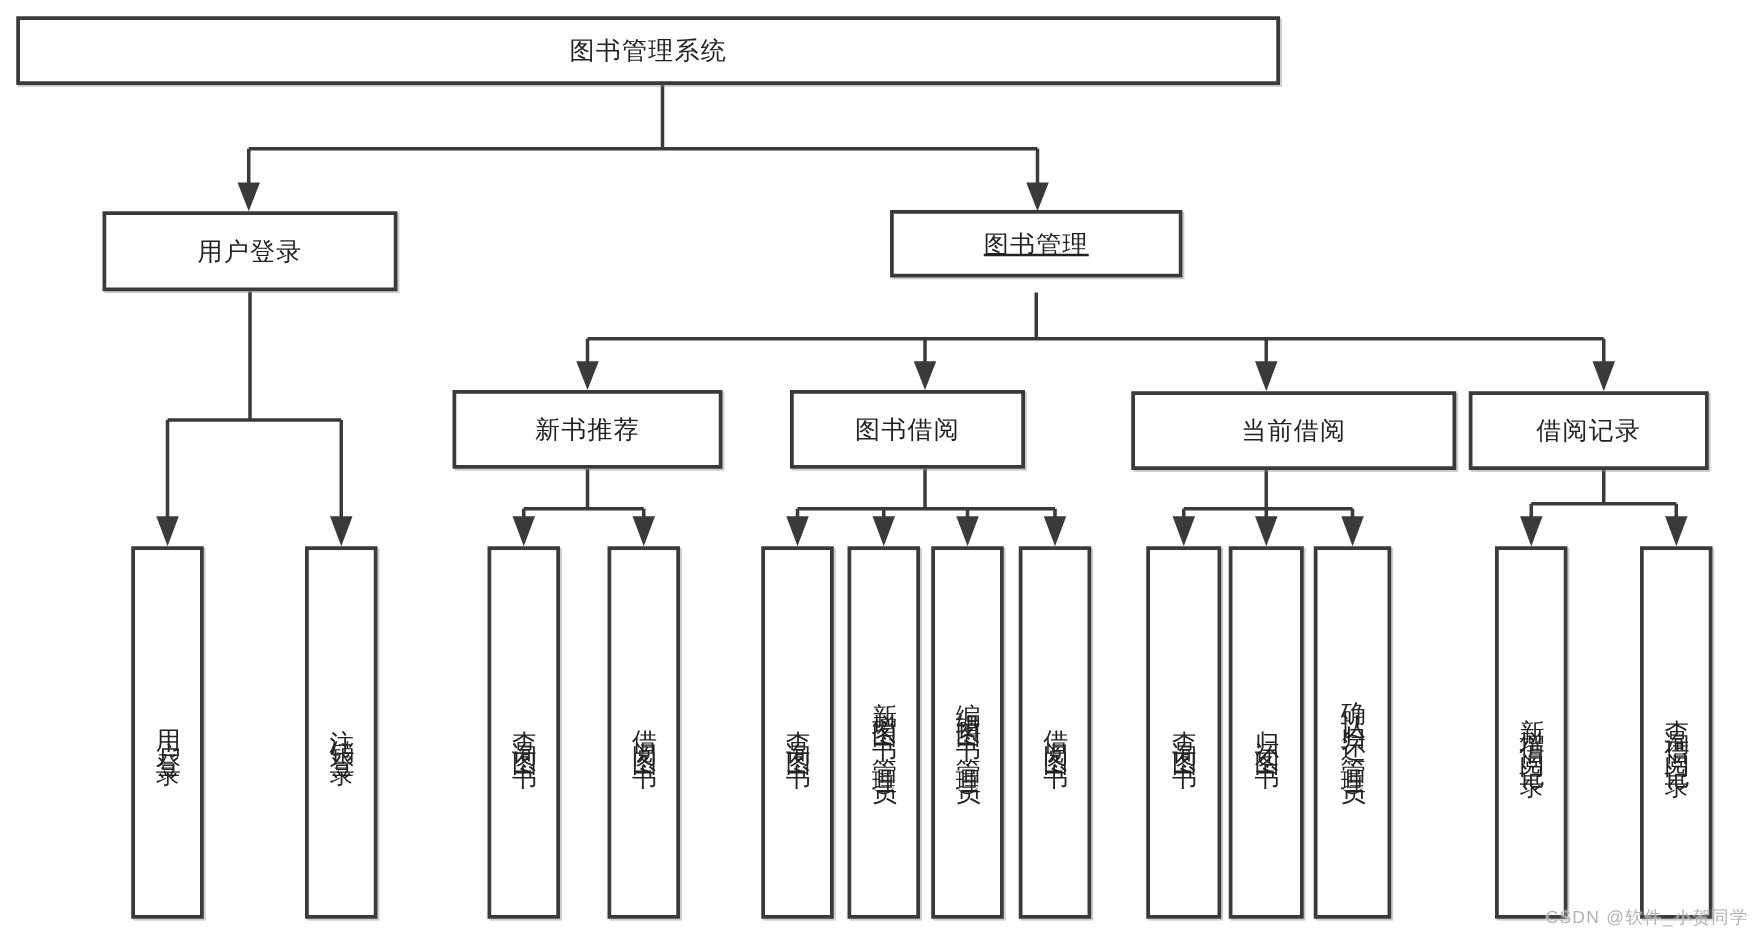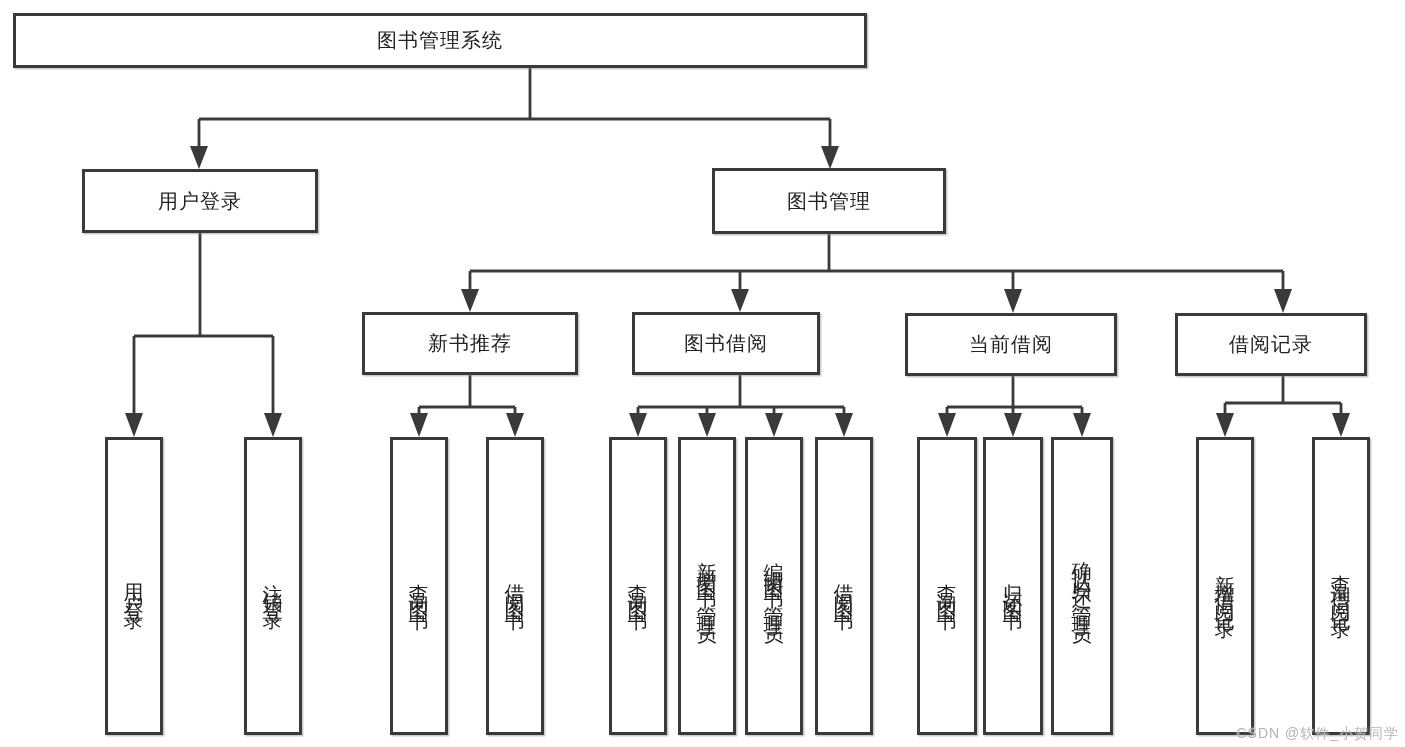--- a/index.html
+++ b/index.html
@@ -61,26 +61,26 @@
     font-size: 14px;
     color: rgba(168,168,168,0.88);
     text-shadow: 0 0 2px #ffffff;
     z-index: 5;
     letter-spacing: 1px;
     white-space: nowrap;
     text-align: center;
   }
 
   
-  #n-root   { left: 13px;   top: 13px;  width: 854px; height: 55px; text-align: center; }
+  #n-root   { left: 13px;   top: 13px;  width: 1011px; height: 55px; text-align: center; }
   #n-login  { left: 82px;   top: 169px; width: 236px;  height: 64px; }
-  #n-mgmt   { left: 712px;  top: 168px; width: 234px;  height: 66px; }
+  #n-mgmt   { left: 712px;  top: 168px; width: 234px;  height: 54px; text-decoration: underline; }
   #n-newrec { left: 362px;  top: 312px; width: 216px;  height: 63px; }
   #n-borrow { left: 632px;  top: 312px; width: 188px;  height: 63px; }
-  #n-curr   { left: 905px;  top: 313px; width: 212px;  height: 63px; text-align: center; }
+  #n-curr   { left: 905px;  top: 313px; width: 260px;  height: 63px; text-align: center; }
   #n-rec    { left: 1175px; top: 313px; width: 192px;  height: 63px; }
 
   #l-userlogin { left: 105px; }
   #l-logout    { left: 244px; }
   #l-query1    { left: 390px; }
   #l-borrow1   { left: 486px; }
   #l-query2    { left: 609px; }
   #l-add-admin { left: 678px; }
   #l-edit-admin{ left: 745px; }
   #l-borrow2   { left: 815px; }

